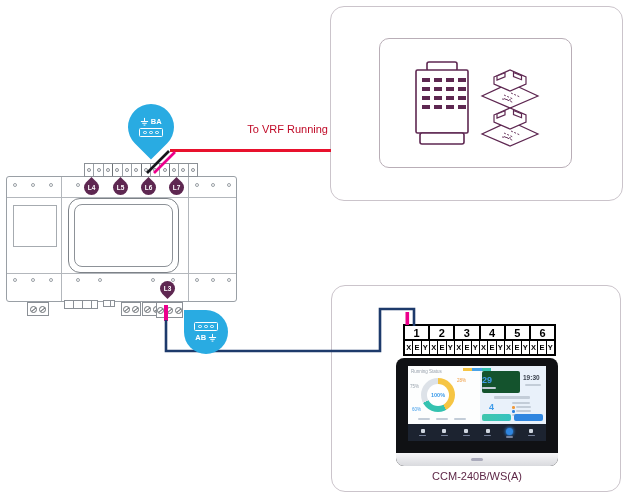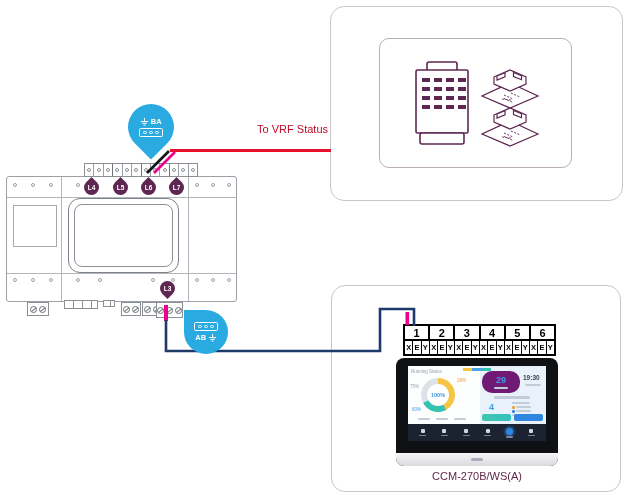--- a/index.html
+++ b/index.html
@@ -108,22 +108,22 @@
          background:conic-gradient(var(--yellow) 0 42%, var(--teal) 42% 67%, #dde2e8 67% 100%);
          display:flex;align-items:center;justify-content:center;}
   .donut-hole{width:22px;height:22px;border-radius:50%;background:#fff;display:flex;
               align-items:center;justify-content:center;font-size:5.5px;font-weight:bold;
               color:var(--screen-blue);}
   .tinytxt{position:absolute;font-size:4.5px;line-height:1;}
   .status-title{left:3px;top:4px;color:#98a2ad;}
   .pct-left{left:2px;top:19px;color:#9aa4ae;}
   .pct-top{left:49px;top:13px;color:#f09b3c;}
   .pct-bottom{left:4px;top:42px;color:var(--screen-blue);}
-  .card29{position:absolute;left:2px;top:5px;width:38px;height:22px;background:#701a75;border-radius:10px;
-          display:flex;flex-direction:column;align-items:center;justify-content:center;}
+  .card29{position:absolute;left:2px;top:5px;width:38px;height:22px;background:#14532d;border-radius:2px;
+          display:flex;flex-direction:column;justify-content:center;}
   .stat-big{font-size:9px;font-weight:bold;color:var(--screen-blue);line-height:1;}
   .time-txt{position:absolute;left:43px;top:8px;font-size:6.5px;font-weight:bold;color:#3c4450;}
   .stat-mid{position:absolute;left:9px;top:36px;font-size:9px;font-weight:bold;color:var(--screen-blue);}
   .legend-row{position:absolute;display:flex;align-items:center;gap:1.5px;}
   .ldot{width:2.5px;height:2.5px;border-radius:50%;}
   .btn{position:absolute;height:7px;border-radius:2px;}
   .btn-teal{left:2px;top:48px;width:29px;background:linear-gradient(90deg,#3ec6ad,#35c2c0);}
   .btn-blue{left:34px;top:48px;width:29px;background:#2f86e0;}
   .iconbar{position:absolute;left:0;top:58px;width:138px;height:17px;background:#1c2330;
            display:flex;align-items:center;justify-content:space-around;padding:0 4px;}
@@ -308,21 +308,21 @@
               <span class="ib-dot"></span>
               <span class="ib-lbl"></span>
             </div>
           </div>
       </div>
       <div class="ccm-chin">
         <div class="ccm-logo"></div>
       </div>
     </div>
 
-    <div class="ccm-model">CCM-270B/WS(A)</div>
+    <div class="ccm-model">CCM-240B/WS(A)</div>
   </div>
 
   <div class="device">
     <div class="dev-vline" style="left:54px"></div>
     <div class="dev-vline" style="left:181px"></div>
     <div class="dev-hline" style="top:20px"></div>
     <div class="dev-hline" style="top:96px"></div>
     <div class="dev-label-rect"></div>
     <div class="dev-display">
       <div class="dev-display-in"></div>
@@ -406,21 +406,21 @@
       <i class="bscrew"></i>
       <i class="bscrew"></i>
     </div>
   <div class="sblock" style="left:156px;top:302px;width:27px;height:16px">
       <i class="bscrew"></i>
       <i class="bscrew"></i>
       <i class="bscrew"></i>
     </div>
 
   <div class="red-wire"></div>
-  <div class="vrf-label">To VRF Status</div>
+  <div class="vrf-label">To VRF Running</div>
 
   <svg class="overlay" width="628" height="496">
     <line class="w-black" x1="147" y1="173" x2="169" y2="151"></line>
     <line class="w-mag" x1="154" y1="173" x2="175" y2="152"></line>
     <rect class="w-pink" x="164" y="305" width="4" height="16"></rect>
     <path class="w-blue" d="M166 320 V351 H380 V309 H414 V326"></path>
     <rect class="w-pink" x="405.5" y="312" width="3.6" height="13"></rect>
   </svg>
 
   <div class="lpin p0">

